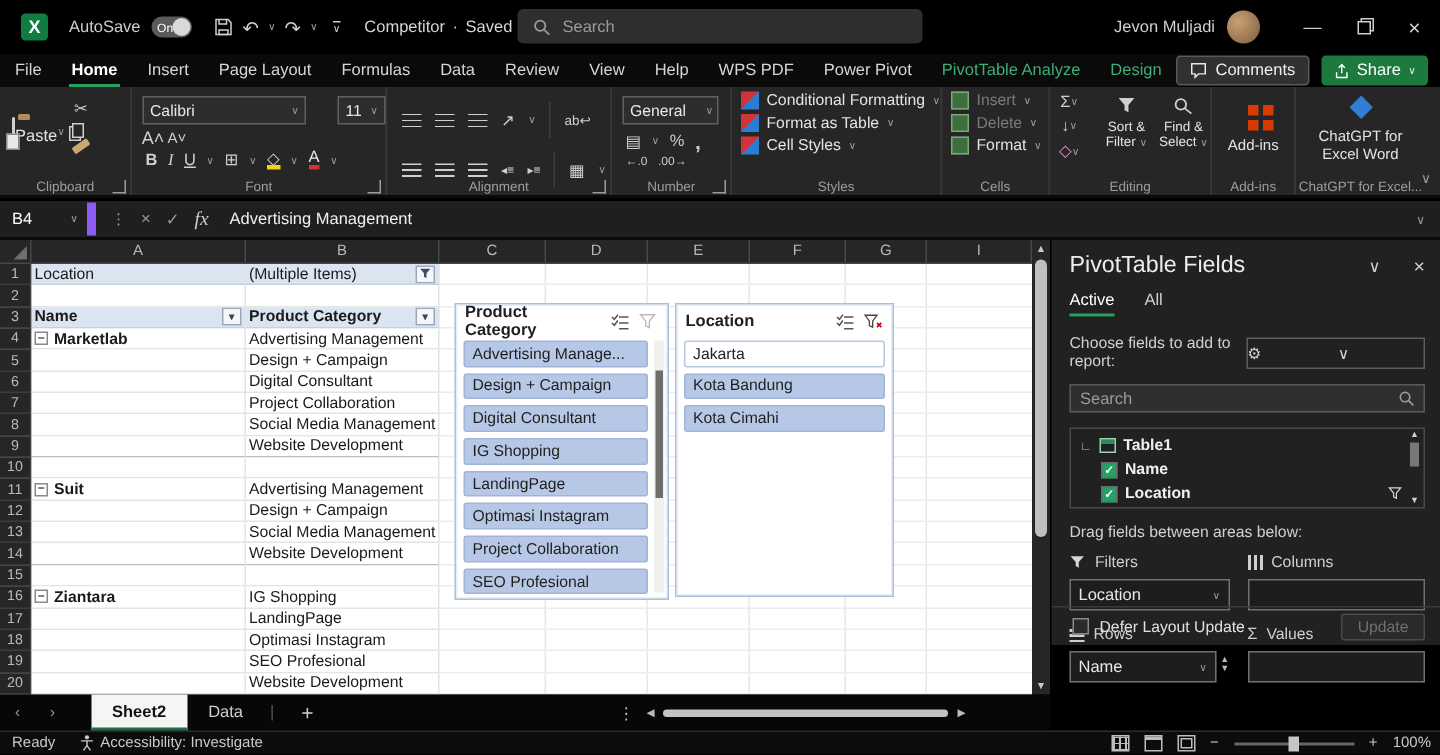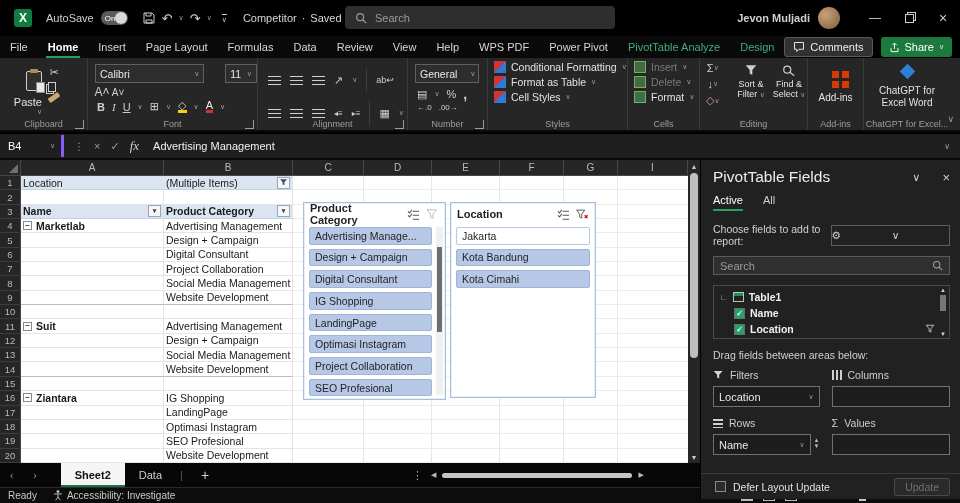--- a/index.html
+++ b/index.html
@@ -16,21 +16,21 @@
                  color:#fff; font-size:8px; display:flex; align-items:center; padding-left:4px; }
   .toggle-knob { position:absolute; right:1px; top:1px; width:12px; height:12px; border-radius:50%; background:#d9d9d9; }
   .qat { display:flex; align-items:center; gap:4px; margin-left:14px; color:#cfcfcf; }
   .qat .ic { font-size:13px; padding:0 2px; }
   .mini-chev { font-size:7px; color:#9a9a9a; }
   .qat-custom { border-top:1px solid #cfcfcf; font-size:7px; line-height:7px; margin-left:6px; padding-top:1px;}
   .doc-title { margin-left:16px; color:#d6d6d6; display:flex; gap:5px; align-items:center; }
   #tb-search { position:absolute; left:345px; top:6px; width:270px; height:23px; background:#2e2e2e;
                border-radius:4px; display:flex; align-items:center; padding-left:10px; gap:8px; color:#9b9b9b; }
   .tb-right { position:absolute; right:0; top:0; height:36px; display:flex; align-items:center; }
-  .user-name { color:#cfcfcf; margin-right:8px;font-weight:bold; }
+  .user-name { color:#cfcfcf; margin-right:8px; }
   .avatar { width:22px; height:22px; border-radius:50%; background:radial-gradient(circle at 35% 35%, #c9a176, #7c5c3e); margin-right:18px; }
   .winbtn { width:34px; height:36px; display:flex; align-items:center; justify-content:center; color:#cfcfcf; font-size:12px; }
   .restore-box { width:9px; height:9px; border:1px solid #cfcfcf; box-shadow:2px -2px 0 -1px #000, 2px -2px 0 0 #cfcfcf; }
 
   
   #tabrow { position:absolute; left:0; top:36px; width:788px; height:22px; background:#0a0a0a; display:flex; }
   .rtab { padding:0 10px; height:22px; display:flex; align-items:center; color:#d6d6d6; font-size:11px; position:relative; }
   .rtab.active { color:#fff; font-weight:bold; }
   .rtab.active::after { content:""; position:absolute; left:8px; right:8px; bottom:0; height:2px; background:#27a060; }
   .rtab.contextual { color:#3fae77; }
@@ -46,38 +46,38 @@
   .glabel { position:absolute; bottom:1px; left:0; right:0; text-align:center; font-size:9px; color:#9d9d9d; }
   .launcher { position:absolute; bottom:1px; right:3px; width:9px; height:9px; border-right:1px solid #9d9d9d;
               border-bottom:1px solid #9d9d9d; font-size:0; }
   .combo { background:#2d2d2d; border:1px solid #606060; height:19px; display:flex; align-items:center;
            justify-content:space-between; padding:0 4px; color:#e8e8e8; font-size:10.5px; }
   .icbtn { display:inline-flex; align-items:center; justify-content:center; color:#cfcfcf; }
   .hlines { width:13px; height:9px; background:repeating-linear-gradient(to bottom,#cfcfcf 0 1px,transparent 1px 4px); }
   .ugroup-sep { width:1px; background:#3f3f3f; height:24px; align-self:center; }
 
   
-  .paste-btn { position:absolute; left:8px; top:13px; width:34px; height:56px; display:flex; flex-direction:column; align-items:flex-end; }
+  .paste-btn { position:absolute; left:8px; top:2px; width:34px; height:56px; display:flex; flex-direction:row; align-items:center; }
   .clip-ic { width:16px; height:20px; border:1px solid #cfcfcf; border-radius:2px; position:relative; background:#8a6d3b22; }
   .clip-ic i { position:absolute; left:3px; top:-3px; width:8px; height:4px; background:#b08d57; border-radius:1px; }
   .clip-page { position:absolute; right:-4px; bottom:-3px; width:9px; height:11px; background:#e8e8e8; border:1px solid #888; }
   .clip-mini { display:flex; flex-direction:column; gap:3px; position:absolute; left:48px; top:8px; }
   .copy-ic { width:8px; height:10px; border:1px solid #cfcfcf; box-shadow:-2px 2px 0 -1px #262626, -2px 2px 0 0 #cfcfcf; }
   .brush-ic { width:12px; height:5px; background:#caa96f; transform:rotate(-35deg); border-radius:1px; }
 
   
   .txtrow { display:flex; align-items:center; gap:5px; color:#e3e3e3; font-size:10.5px; margin:3px 0 0 6px; white-space:nowrap; }
   .txtrow.disabled { color:#7a7a7a; }
   .sq-ic { width:12px; height:12px; flex-shrink:0; }
 
   
   #formulabar { position:absolute; left:0; top:134px; width:960px; height:26px; background:#1f1f1f;
                 display:flex; align-items:center; border-bottom:2px solid #0a0a0a; }
   .namebox { width:62px; height:22px; margin-left:2px; display:flex; align-items:center; justify-content:space-between;
-             padding:0 6px; color:#fff; border-right:3px solid #8b5cf6; }
+             padding:0 6px; color:#fff; border-right:6px solid #8b5cf6; }
   .fbar-ics { display:flex; align-items:center; gap:10px; margin-left:10px; color:#9a9a9a; }
   .fx { font-family:"Liberation Serif",serif; font-style:italic; color:#cfcfcf; font-size:13px; }
   .formula-text { margin-left:14px; color:#f0f0f0; }
   .fbar-chev { position:absolute; right:10px; color:#9a9a9a; font-size:8px; }
 
   
   #sheet { position:absolute; left:0; top:160px; width:688px; height:303px; background:#fff; overflow:hidden; }
   #colheads { display:flex; height:16px; background:#262626; border-bottom:1px solid #474747; }
   .chcell { border-right:1px solid #474747; color:#b9b9b9; font-size:10px; display:flex; align-items:center; justify-content:center; flex-shrink:0; }
   .chcell.corner { position:relative; }
@@ -143,21 +143,21 @@
                display:flex; align-items:center; font-size:10px; color:#c9c9c9; }
   .sb-right { position:absolute; right:6px; display:flex; align-items:center; gap:10px; }
   .view-ic { width:12px; height:11px; border:1px solid #bdbdbd; }
   .view-ic.grid { background:repeating-linear-gradient(#bdbdbd 0 1px,transparent 1px 4px),repeating-linear-gradient(90deg,#bdbdbd 0 1px,transparent 1px 4px); }
   .view-ic.layout { background:linear-gradient(#bdbdbd 0 2px,transparent 2px); }
   .view-ic.pbreak { box-shadow:inset 0 0 0 1px #0c0c0c, inset 0 0 0 2px #bdbdbd; }
   .zoom-track { width:80px; height:2px; background:#666; position:relative; }
   .zoom-thumb { position:absolute; left:36px; top:-4px; width:7px; height:10px; background:#c6c6c6; }
 
   
-  #panel { position:absolute; left:700px; top:160px; width:260px; height:339px; background:#212121; border-left:1px solid #000; padding:8px 10px 16px 12px; }
+  #panel { position:absolute; left:700px; top:160px; width:260px; height:270px; background:#212121; border-left:1px solid #000; padding:8px 10px 16px 12px; }
   .panel-title-row { display:flex; align-items:center; }
   .panel-title { font-size:15.5px; color:#ececec; flex:1; }
   .panel-title-row .ic { color:#cfcfcf; margin-left:22px; }
   .ptabs { display:flex; gap:20px; margin-top:8px; font-size:11px; }
   .ptab { padding-bottom:3px; color:#cfcfcf; }
   .ptab.active { color:#fff; border-bottom:2px solid #27a060; }
   .choose-row { display:flex; align-items:center; margin-top:12px; }
   .choose-row span { flex:1; color:#d0d0d0; font-size:10.5px; }
   .gear-btn { width:36px; height:21px; border:1px solid #5d5d5d; display:flex; align-items:center; justify-content:center; gap:3px; color:#d0d0d0; }
   .searchbox { margin-top:9px; height:19px; background:#2f2f2f; border:1px solid #5a5a5a; display:flex; align-items:center;

